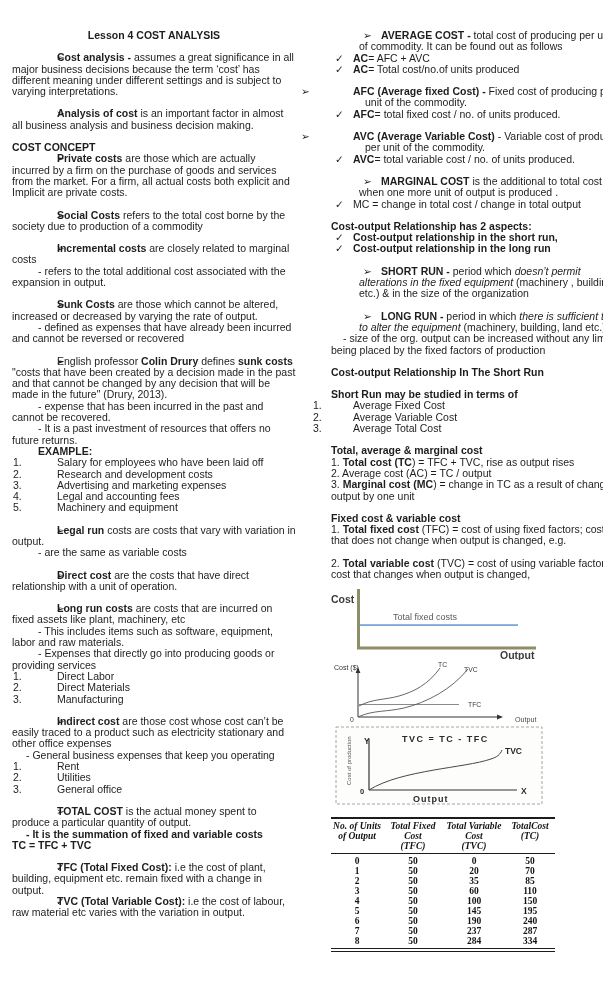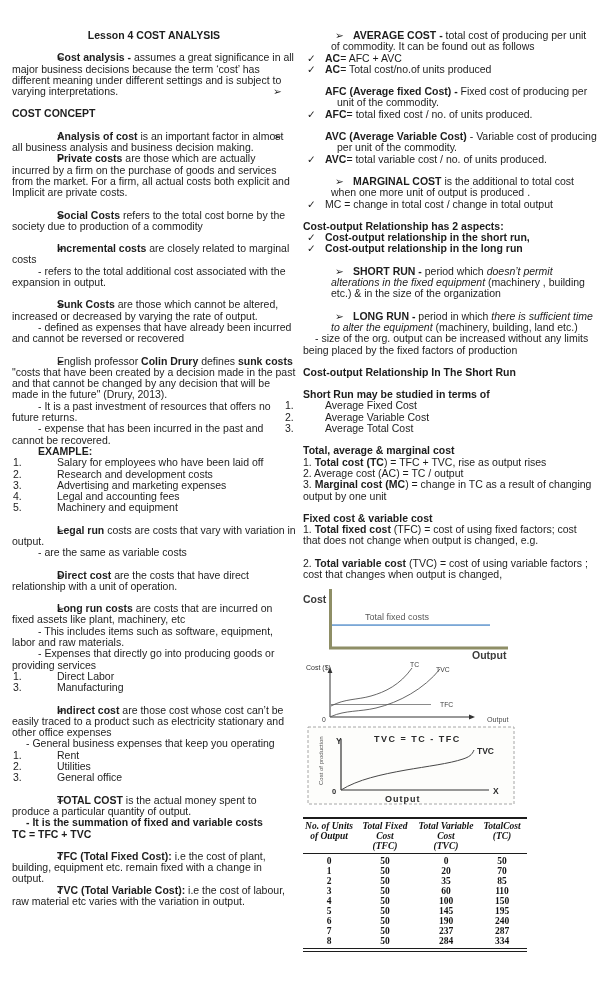--- a/index.html
+++ b/index.html
@@ -9,20 +9,21 @@
     background:#ffffff;
     margin:0 auto;
     font-family:"Liberation Sans","DejaVu Sans",sans-serif;
     font-size:10.5px;
     line-height:11.3px;
     color:#1d1d1d;
     overflow:hidden;
     box-sizing:border-box;
     padding:30px 6px 0 12px;
     display:flex;
+    gap:28px;
   }
   #col-left{width:284px;flex:none;}
   #col-right{width:294px;flex:none;margin-left:7px;}
   p{margin:0;}
   .sb{margin-top:11px;}
   .doc-title{font-weight:bold;text-align:center;}
   .hd{font-weight:bold;}
   .b{font-weight:bold;}
   .i{font-style:italic;}
   .para.bL{text-indent:22px;}
@@ -57,44 +58,45 @@
   #cost-table tbody tr:first-child td{padding-top:2px;}
   #cost-table tbody tr:last-child td{padding-bottom:2px;}
 </style>
 </head>
 <body>
 
 <div id="page">
   <div id="col-left">
       <p class="doc-title"><span>Lesson 4 COST ANALYSIS</span></p>
       <p class="sb para bL"><span class="mk">➢</span><span class="b">Cost analysis - </span><span>assumes a great significance in all major business decisions because the term ‘cost’ has different meaning under different settings and is subject to varying interpretations.</span></p>
+      <p class="sb para bL"><span class="mk">➢</span><span class="b">Analysis of cost</span><span> is an important factor in almost all business analysis and business decision making.</span></p>
       <p class="sb hd"><span>COST CONCEPT</span></p>
-      <p class="sb para bL"><span class="mk">➢</span><span class="b">Analysis of cost</span><span> is an important factor in almost all business analysis and business decision making.</span></p>
       <p class="para bL"><span class="mk">➢</span><span class="b">Private costs</span><span> are those which are actually incurred by a firm on the purchase of goods and services from the market. For a firm, all actual costs both explicit and Implicit are private costs.</span></p>
       <p class="sb para bL"><span class="mk">➢</span><span class="b">Social Costs</span><span> refers to the total cost borne by the society due to production of a commodity</span></p>
       <p class="sb para bL"><span class="mk">➢</span><span class="b">Incremental costs</span><span> are closely related to marginal costs</span></p>
       <p class="dash"><span>- refers to the total additional cost associated with the expansion in output.</span></p>
       <p class="sb para bL"><span class="mk">➢</span><span class="b">Sunk Costs</span><span> are those which cannot be altered, increased or decreased by varying the rate of output.</span></p>
       <p class="dash"><span>- defined as expenses that have already been incurred and cannot be reversed or recovered</span></p>
       <p class="sb para bL"><span class="mk">➢</span><span>English professor </span><span class="b">Colin Drury</span><span> defines </span><span class="b">sunk costs</span><span> "costs that have been created by a decision made in the past and that cannot be changed by any decision that will be made in the future" (Drury, 2013).</span></p>
+      <p class="dash"><span>- expense that has been incurred in the past and cannot be recovered.</span></p>
       <p class="dash"><span>- It is a past investment of resources that offers no future returns.</span></p>
-      <p class="dash"><span>- expense that has been incurred in the past and cannot be recovered.</span></p>
       <p class="dash"><span class="b">EXAMPLE:</span></p>
       <p class="num"><span class="no">1.</span><span>Salary for employees who have been laid off</span></p>
       <p class="num"><span class="no">2.</span><span>Research and development costs</span></p>
       <p class="num"><span class="no">3.</span><span>Advertising and marketing expenses</span></p>
       <p class="num"><span class="no">4.</span><span>Legal and accounting fees</span></p>
       <p class="num"><span class="no">5.</span><span>Machinery and equipment</span></p>
       <p class="sb para bL"><span class="mk">➢</span><span class="b">Legal run</span><span> costs are costs that vary with variation in output.</span></p>
       <p class="dash"><span>- are the same as variable costs</span></p>
       <p class="sb para bL"><span class="mk">➢</span><span class="b">Direct cost</span><span> are the costs that have direct relationship with a unit of operation.</span></p>
       <p class="sb para bL"><span class="mk">➢</span><span class="b">Long run costs</span><span> are costs that are incurred on fixed assets like plant, machinery, etc</span></p>
       <p class="dash"><span>- This includes items such as software, equipment, labor and raw materials.</span></p>
       <p class="dash"><span>- Expenses that directly go into producing goods or providing services</span></p>
       <p class="num"><span class="no">1.</span><span>Direct Labor</span></p>
+      <p class="num"><span class="no">2.</span><span>Direct Materials</span></p>
       <p class="num"><span class="no">3.</span><span>Manufacturing</span></p>
       <p class="sb para bL"><span class="mk">➢</span><span class="b">Indirect cost</span><span> are those cost whose cost can’t be easily traced to a product such as electricity stationary and other office expenses</span></p>
       <p class="dash" style="text-indent: 14px;"><span>- General business expenses that keep you operating</span></p>
       <p class="num"><span class="no">1.</span><span>Rent</span></p>
       <p class="num"><span class="no">2.</span><span>Utilities</span></p>
       <p class="num"><span class="no">3.</span><span>General office</span></p>
       <p class="sb para bL"><span class="mk">➢</span><span class="b">TOTAL COST</span><span> is the actual money spent to produce a particular quantity of output.</span></p>
       <p class="dash" style="text-indent: 14px; font-weight: bold;"><span>- It is the summation of fixed and variable costs</span></p>
       <p class="boldline"><span>TC = TFC + TVC</span></p>
       <p class="sb para cL"><span class="mk">✓</span><span class="b">TFC (Total Fixed Cost):</span><span> i.e the cost of plant, building, equipment etc. remain fixed with a change in output.</span></p>

